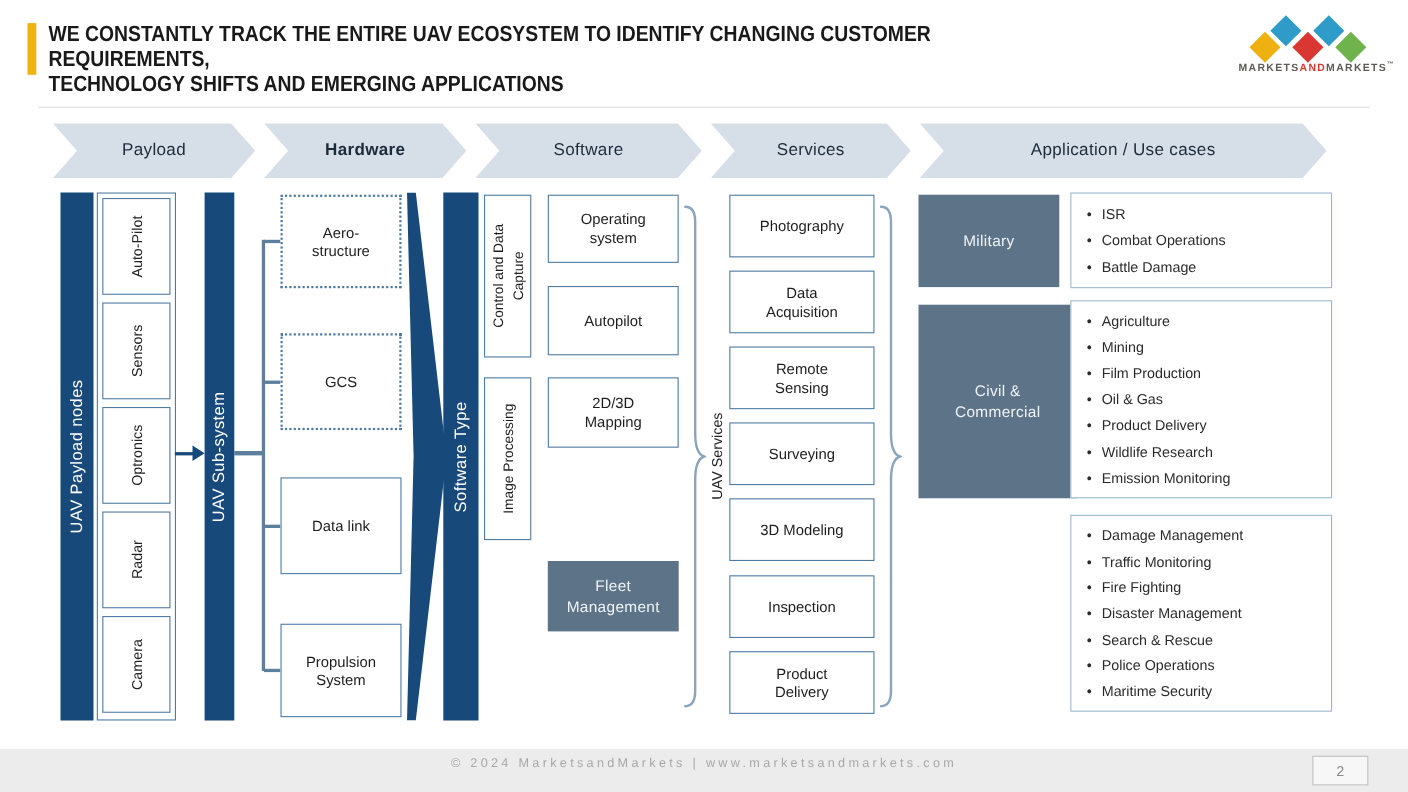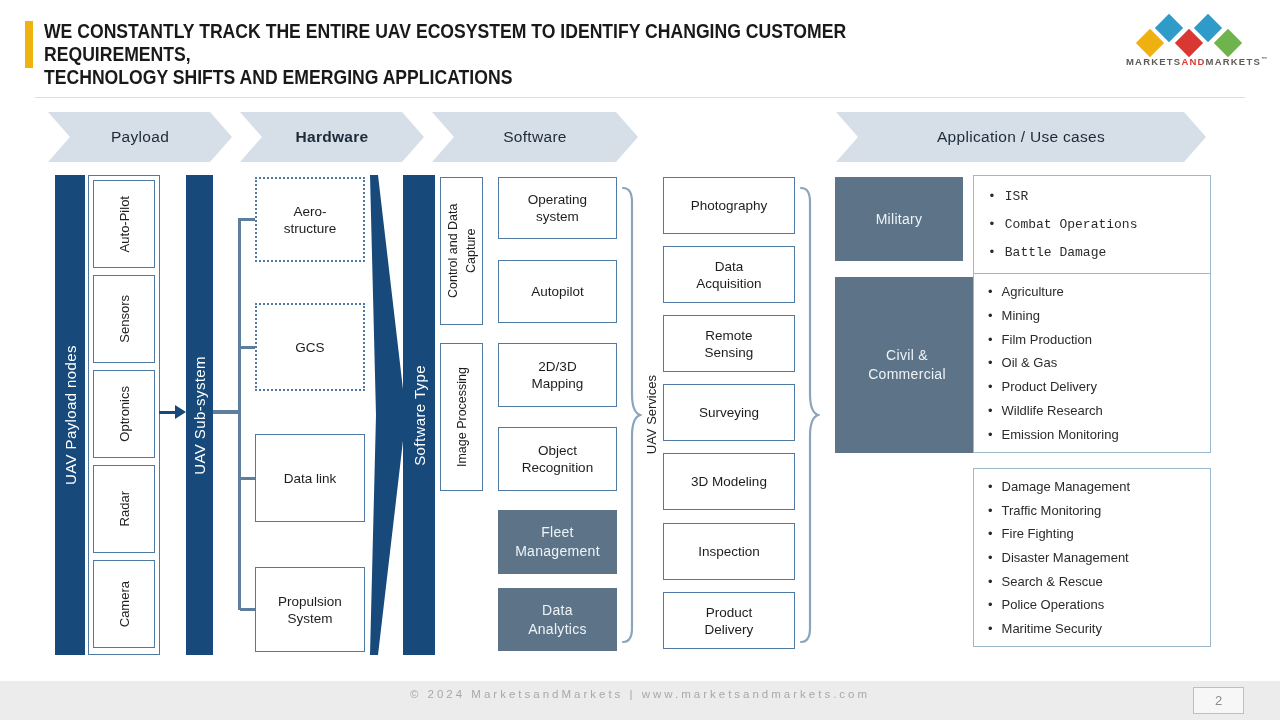--- a/index.html
+++ b/index.html
@@ -82,20 +82,23 @@
 
   <div class="chev" style="left:48px;  width:184px;">
       <span>Payload</span>
     </div>
   <div class="chev" style="left:240px; width:184px;font-weight:bold;">
       <span>Hardware</span>
     </div>
   <div class="chev" style="left:432px; width:206px;">
       <span>Software</span>
     </div>
+  <div class="chev" style="left:646px; width:182px;">
+      <span>Services</span>
+    </div>
   <div class="chev" style="left:836px; width:370px;">
       <span>Application / Use cases</span>
     </div>
 
   <div class="abs bluebar" style="left:55px; top:175px; width:30px; height:480px;">
     <span class="vtext">UAV Payload nodes</span>
   </div>
   <div class="abs" style="left:88px; top:175px; width:72px; height:480px; border:1.5px solid #4f7aa3; box-sizing:border-box;"></div>
   <div class="abs wbox" style="left:93px; top:180px; width:62px; height:88px;">
       <span class="vtext vline-label">Auto-Pilot</span>
@@ -156,28 +159,22 @@
 
   <div class="abs wbox" style="left:498px; top:177px; width:119px; height:62px;">
       <span class="lbl" style="max-width:90px;">Operating system</span>
     </div>
   <div class="abs wbox" style="left:498px; top:260px; width:119px; height:63px;">
       <span class="lbl">Autopilot</span>
     </div>
   <div class="abs wbox" style="left:498px; top:343px; width:119px; height:64px;">
       <span class="lbl" style="max-width:80px;">2D/3D Mapping</span>
     </div>
-  <div class="abs wbox" style="left:498px; top:427px; width:119px; height:64px;">
-      <span class="lbl" style="max-width:90px;">Object Recognition</span>
-    </div>
   <div class="abs slatebox" style="left:498px; top:510px; width:119px; height:64px;">
       <span style="max-width:95px;">Fleet Management</span>
-    </div>
-  <div class="abs slatebox" style="left:498px; top:588px; width:119px; height:63px;">
-      <span style="max-width:80px;">Data Analytics</span>
     </div>
 
   <svg class="abs" style="left:620px; top:186px;" width="22" height="458" viewBox="0 0 22 458">
     <path d="M3,2 Q12,2 12,16 L12,208 Q12,226 20,229 Q12,232 12,250 L12,442 Q12,456 3,456" fill="none" stroke="#8aa5bc" stroke-width="2.2" stroke-linecap="round"></path>
   </svg>
 
   <div class="abs" style="left:640px; top:340px; width:22px; height:150px; display:flex; align-items:center; justify-content:center;">
     <span class="vtext vline-label">UAV Services</span>
   </div>
   <div class="abs wbox" style="left:663px; top:177px; width:132px; height:57px;">
@@ -202,21 +199,21 @@
       <span class="lbl" style="max-width:70px;">Product Delivery</span>
     </div>
 
   <svg class="abs" style="left:798px; top:186px;" width="22" height="458" viewBox="0 0 22 458">
     <path d="M3,2 Q12,2 12,16 L12,208 Q12,226 20,229 Q12,232 12,250 L12,442 Q12,456 3,456" fill="none" stroke="#8aa5bc" stroke-width="2.2" stroke-linecap="round"></path>
   </svg>
 
   <div class="abs slatebox" style="left:835px; top:177px; width:128px; height:84px;">
       <span style="max-width:100px;">Military</span>
     </div>
-  <div class="abs bulletbox" style="left:973px; top:175px; width:238px; height:99px;font-family:Liberation Mono, monospace;">
+  <div class="abs bulletbox" style="left:973px; top:175px; width:238px; height:87px;">
     <div class="brow">ISR</div>
     <div class="brow">Combat Operations</div>
     <div class="brow">Battle Damage</div>
   </div>
 
   <div class="abs slatebox" style="left:835px; top:277px; width:144px; height:176px;">
       <span style="max-width:95px;">Civil &amp; Commercial</span>
     </div>
   <div class="abs bulletbox" style="left:973px; top:273px; width:238px; height:180px;">
     <div class="brow">Agriculture</div>

